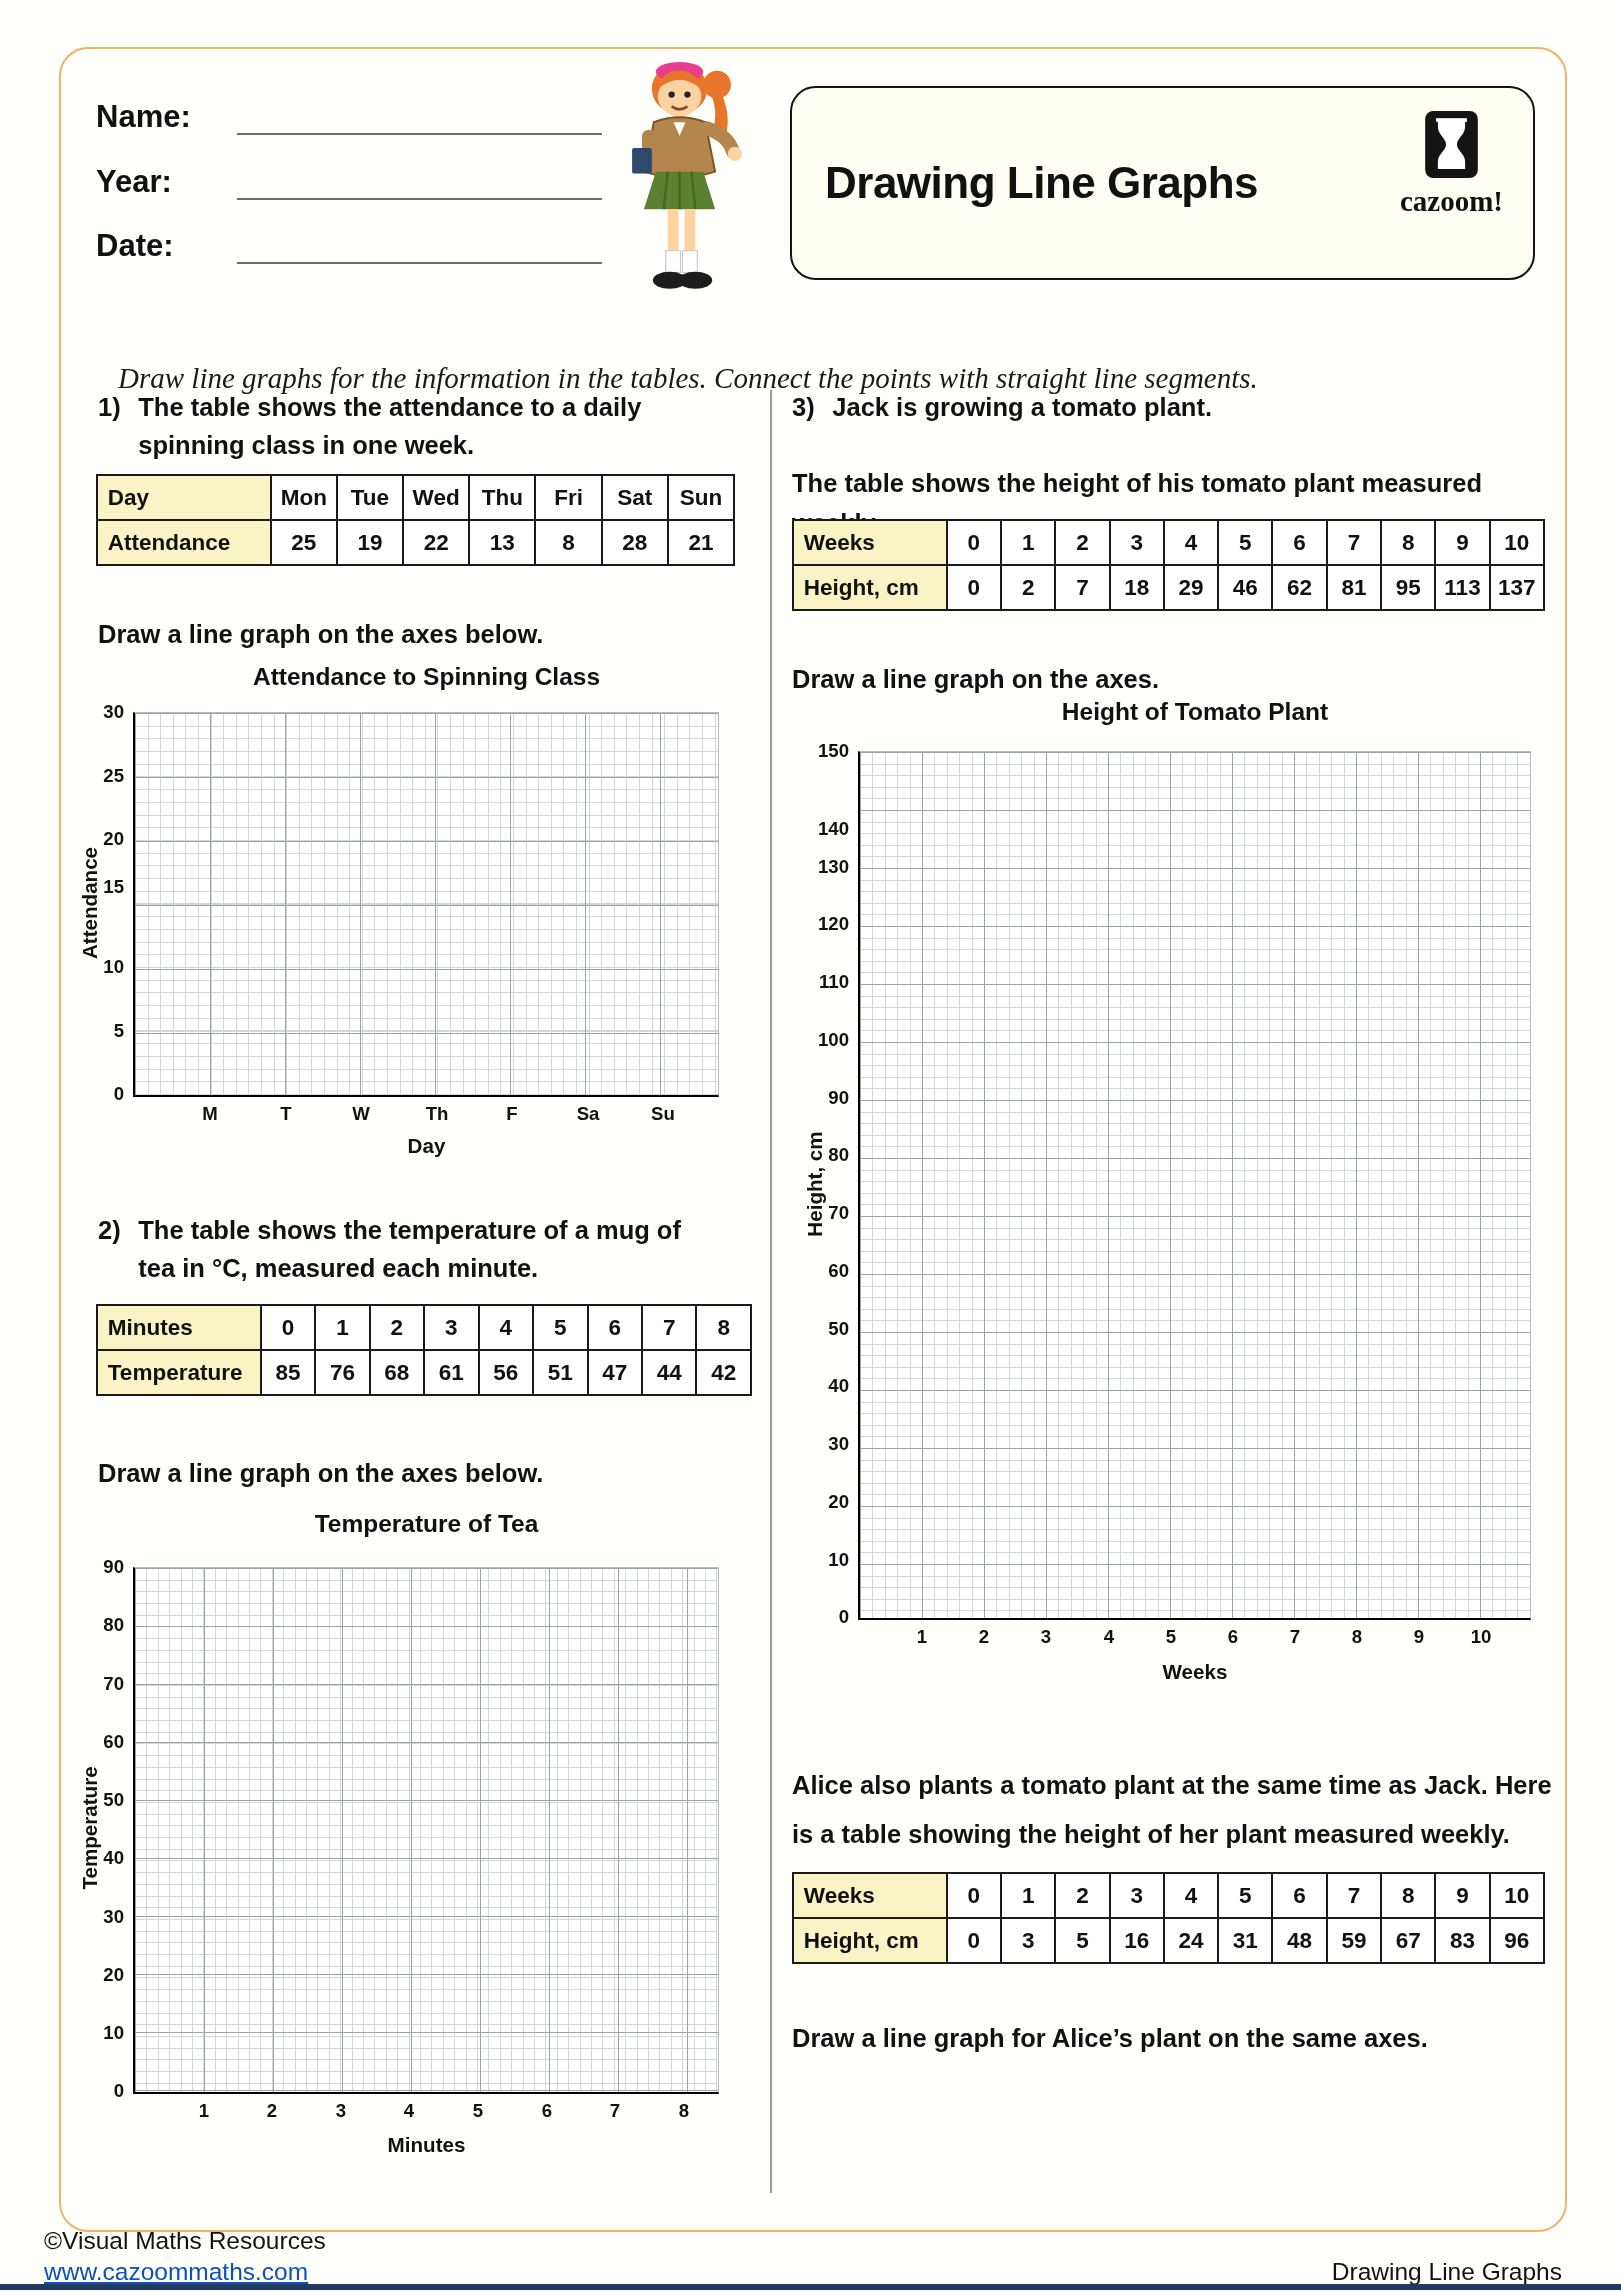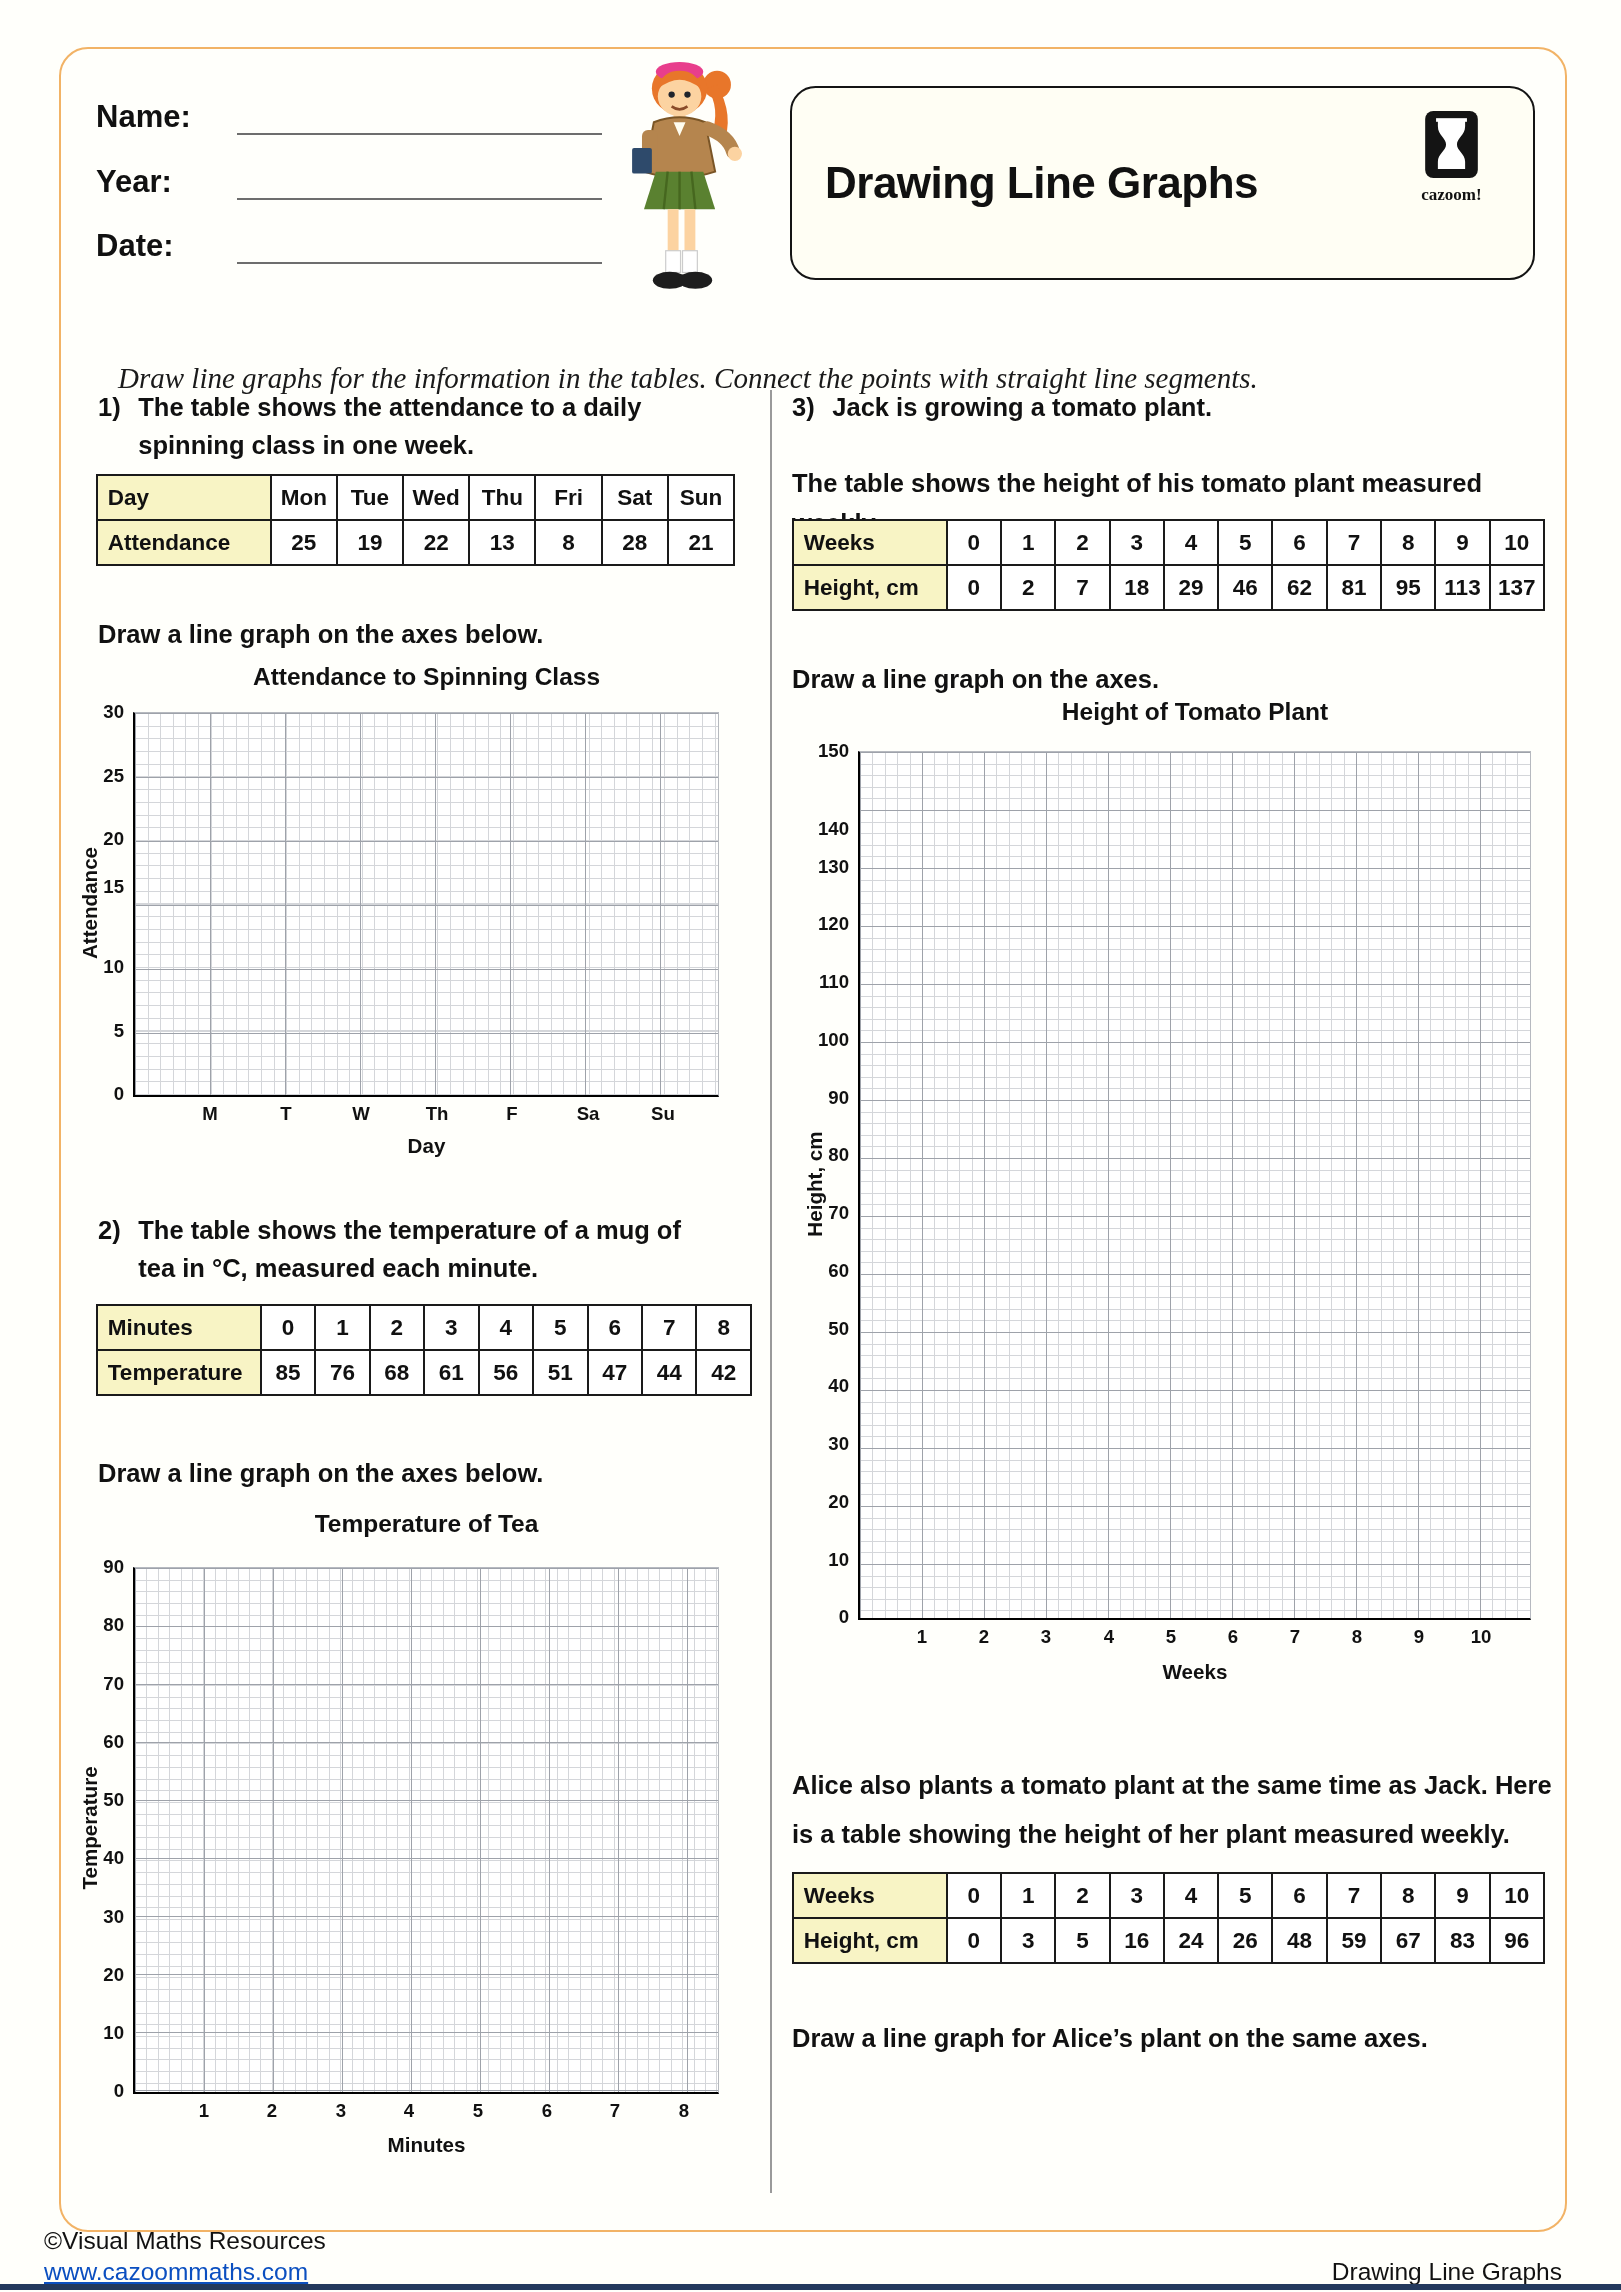--- a/index.html
+++ b/index.html
@@ -17,21 +17,21 @@
 
   .girl{position:absolute;left:614px;top:55px;width:139px;height:257px;}
 
   .title-box{position:absolute;left:790px;top:86px;width:745px;height:194px;
         border:2.9px solid #141414;border-radius:25.5px;background:#fffef4;
         display:flex;align-items:center;padding:0 167px 0 33px;box-sizing:border-box;}
   .title-box h1{margin:0;font-size:44px;letter-spacing:-0.5px;}
   .logo{position:absolute;right:23.5px;top:21.6px;width:116px;text-align:center;}
   .logo svg{width:55px;height:69px;}
   .logo-text{display:block;margin-top:2px;font-family:"Liberation Serif",serif;
-        font-weight:700;font-size:17px;}
+        font-weight:700;font-size:29px;}
 
   .instruction{position:absolute;left:98px;top:333px;width:1441px;
         font-family:"Liberation Serif",serif;font-style:italic;font-size:29px;color:#1a1a1a;margin-left:20px;}
 
   .divider{position:absolute;left:770px;top:390px;height:1803px;border-left:2px solid #9a9a9a;}
 
   .q{position:absolute;display:flex;gap:17.6px;font-weight:700;font-size:25.5px;line-height:1.5;}
   .q .q-num{flex:0 0 auto;}
   #q1{left:98px;top:388px;width:594px}
   #q2{left:98px;top:1211px;width:608px}
@@ -378,21 +378,21 @@
           <td>9</td>
           <td>10</td>
         </tr>
         <tr>
           <td class="hdr">Height, cm</td>
           <td>0</td>
           <td>3</td>
           <td>5</td>
           <td>16</td>
           <td>24</td>
-          <td>26</td>
+          <td>31</td>
           <td>48</td>
           <td>59</td>
           <td>67</td>
           <td>83</td>
           <td>96</td>
         </tr>
       </tbody>
     </table>
   <p class="prompt" id="p4">Draw a line graph for Alice’s plant on the same axes.</p>
 

